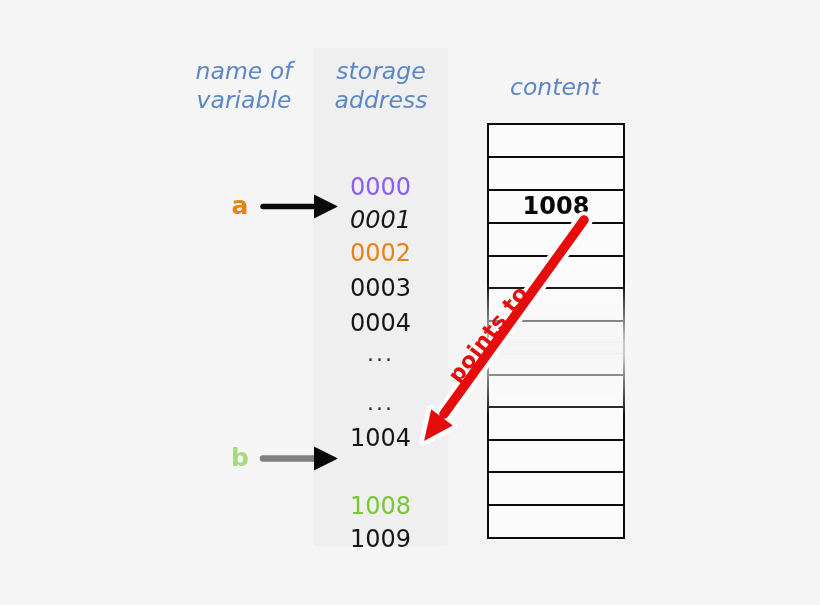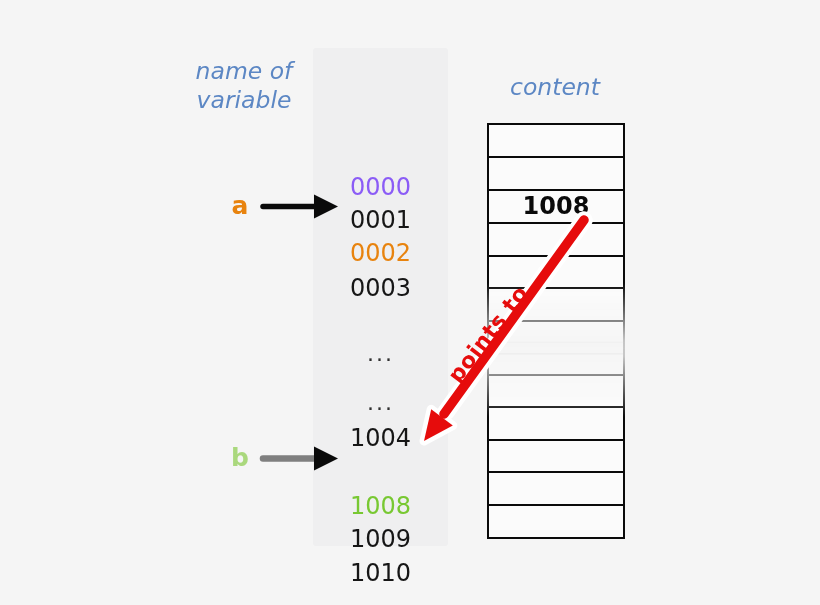--- a/index.html
+++ b/index.html
@@ -71,35 +71,39 @@
 <body>
 
 <div id="stage">
 
   <div class="panel" id="address-panel"></div>
 
   <div class="hdr" id="hdr-name">
     <div>name of</div>
     <div>variable</div>
   </div>
+  <div class="hdr" id="hdr-storage">
+    <div>storage</div>
+    <div>address</div>
+  </div>
   <div class="hdr" id="hdr-content">
     <div>content</div>
   </div>
 
   <div class="panel" style="background:none;" id="address-list">
       <div class="addr" style="top: 122px; color: #8b5cf6;">0000</div>
-      <div class="addr" style="top: 155px; color: rgb(22, 22, 22);">0001</div>
+      <div class="addr" style="top: 155px; color: rgb(22, 22, 22); font-style: italic;">0001</div>
       <div class="addr" style="top: 188px; color: rgb(232, 131, 14);">0002</div>
       <div class="addr" style="top: 223px; color: rgb(22, 22, 22);">0003</div>
+      <div class="addr" style="top: 258px; color: rgb(22, 22, 22);">0004</div>
       <div class="addr dots" style="top: 289px; color: rgb(47, 47, 47);">...</div>
       <div class="addr dots" style="top: 338px; color: rgb(47, 47, 47);">...</div>
       <div class="addr" style="top: 373px; color: rgb(22, 22, 22);">1004</div>
       <div class="addr" style="top: 441px; color: rgb(120, 200, 50);">1008</div>
       <div class="addr" style="top: 474px; color: rgb(22, 22, 22);">1009</div>
-      <div class="addr" style="top: 508px; color: rgb(22, 22, 22);">1010</div>
     </div>
 
   <div class="varlab" id="var-a">a</div>
   <div class="varlab" id="var-b">b</div>
 
   <div id="tableA">
       <div class="cellA"></div>
       <div class="cellA"></div>
       <div class="cellA val">1008</div>
       <div class="cellA"></div>

